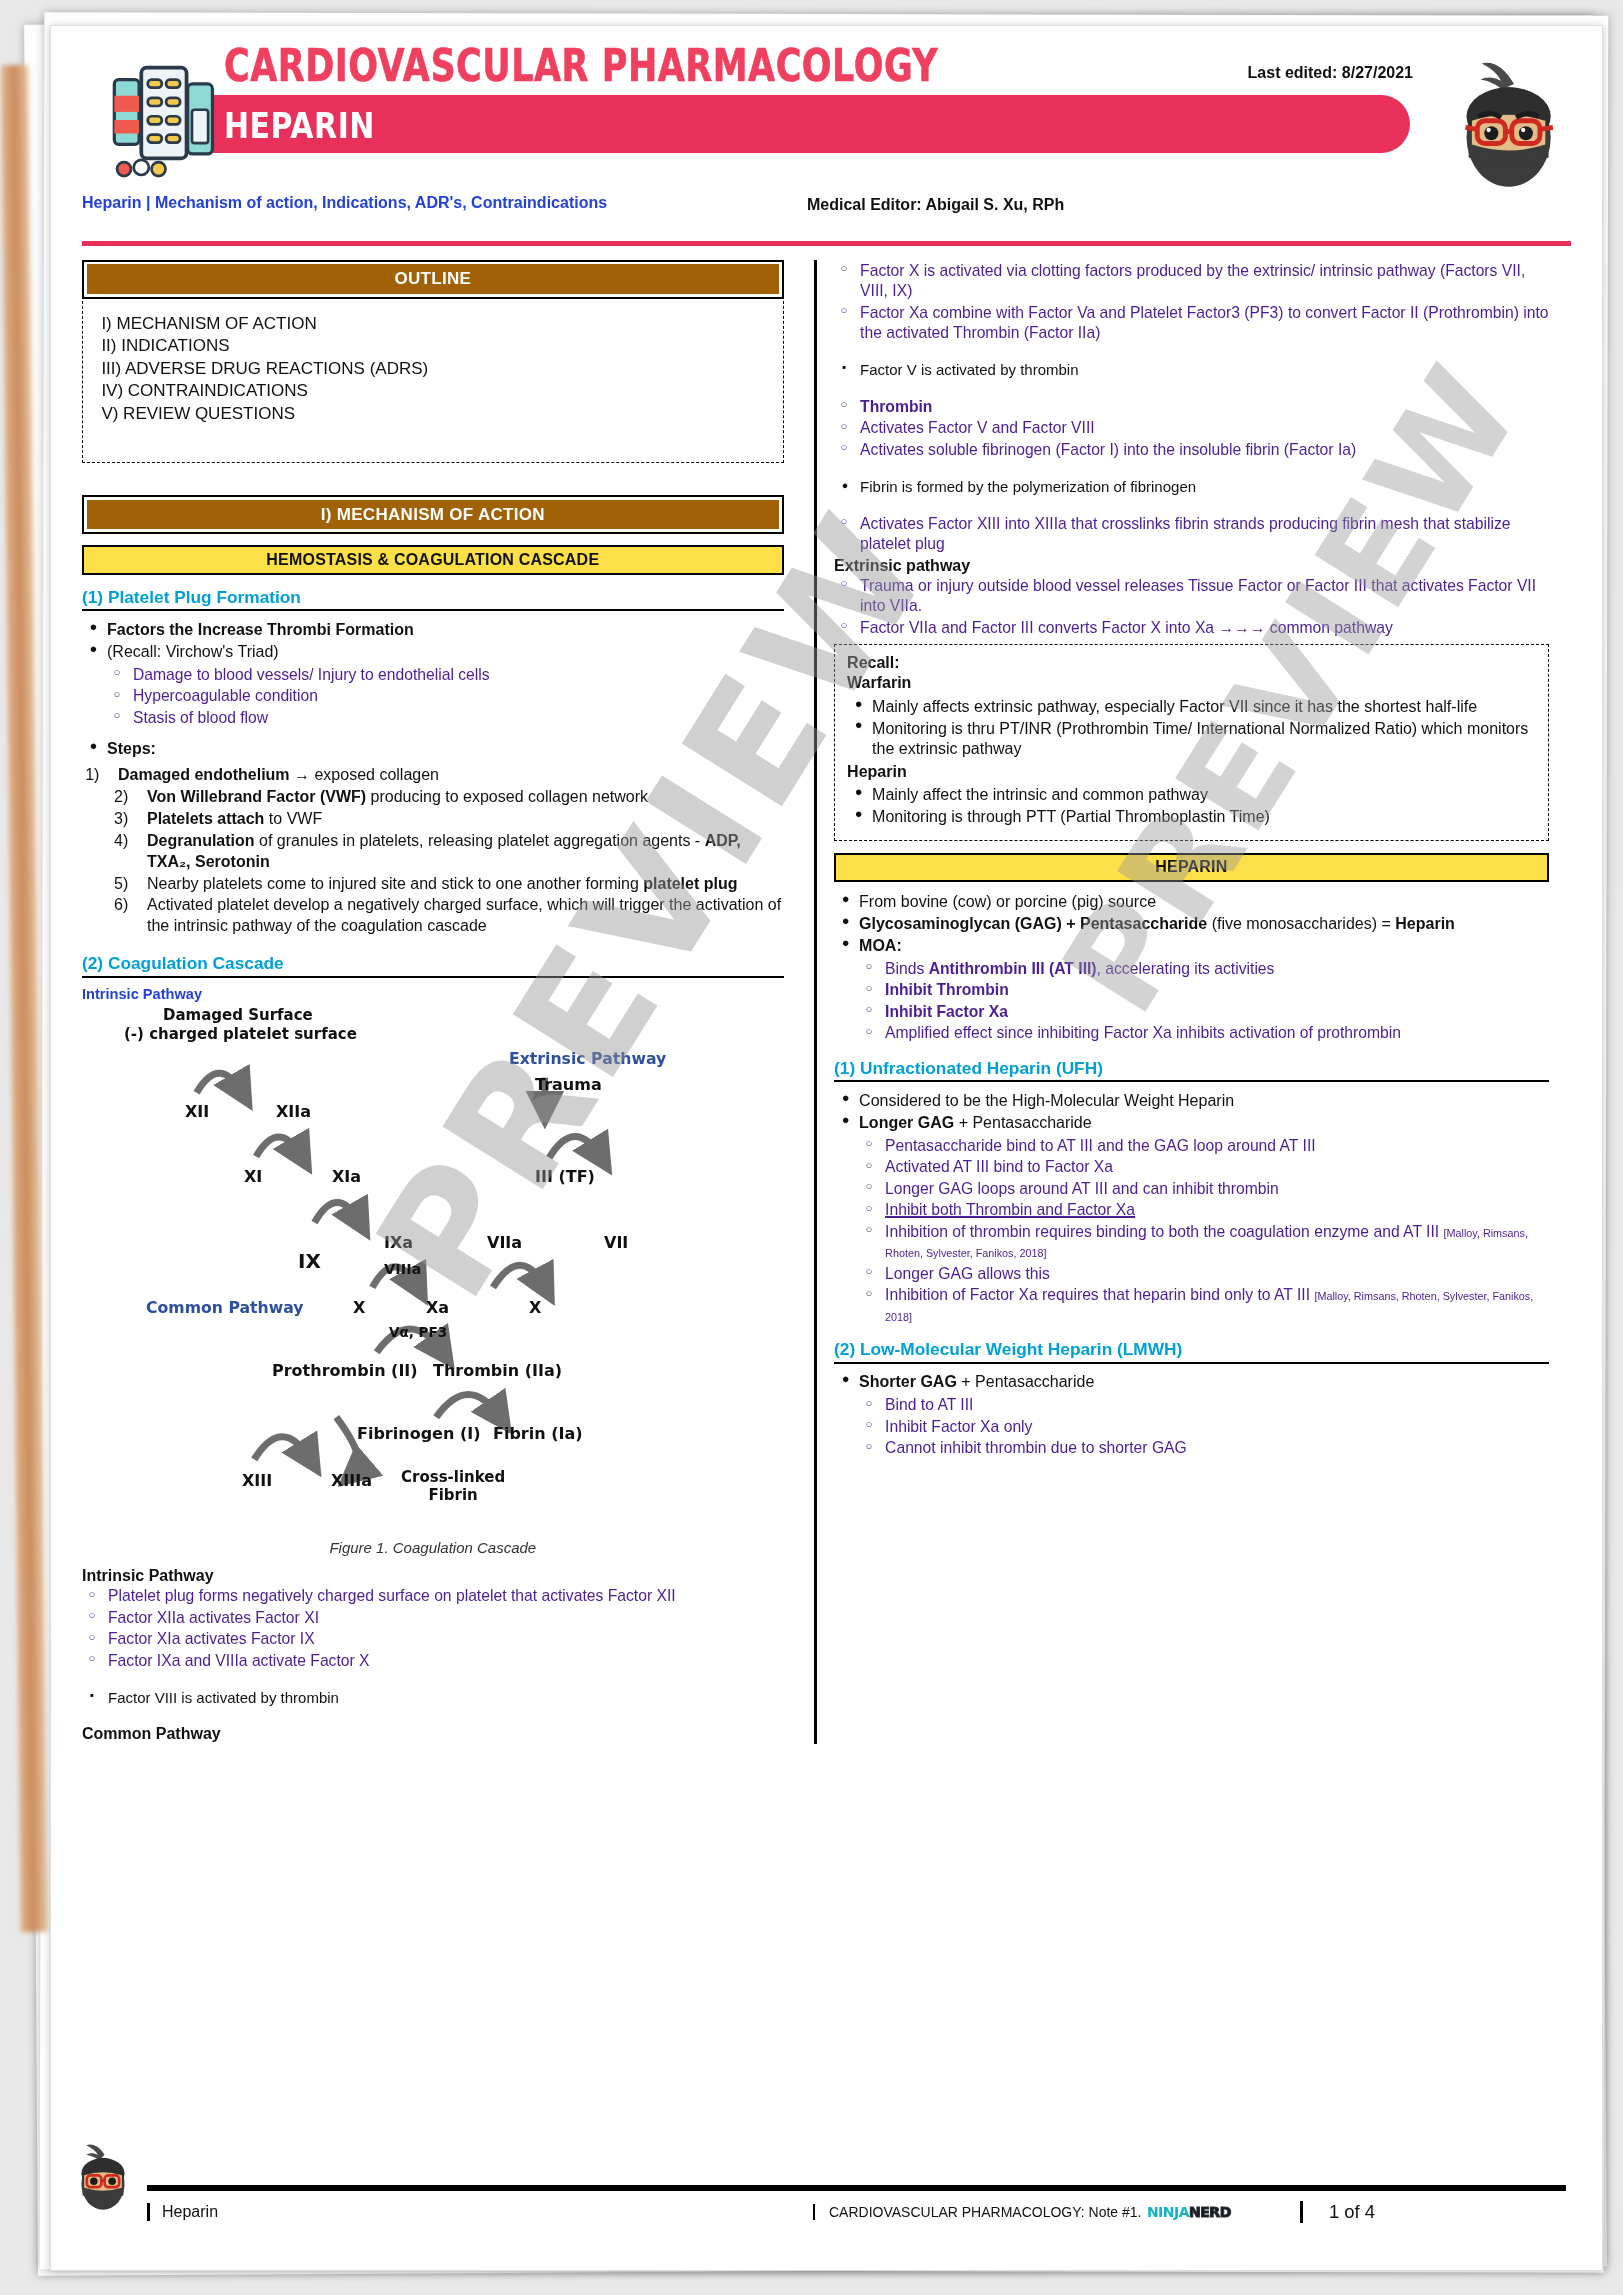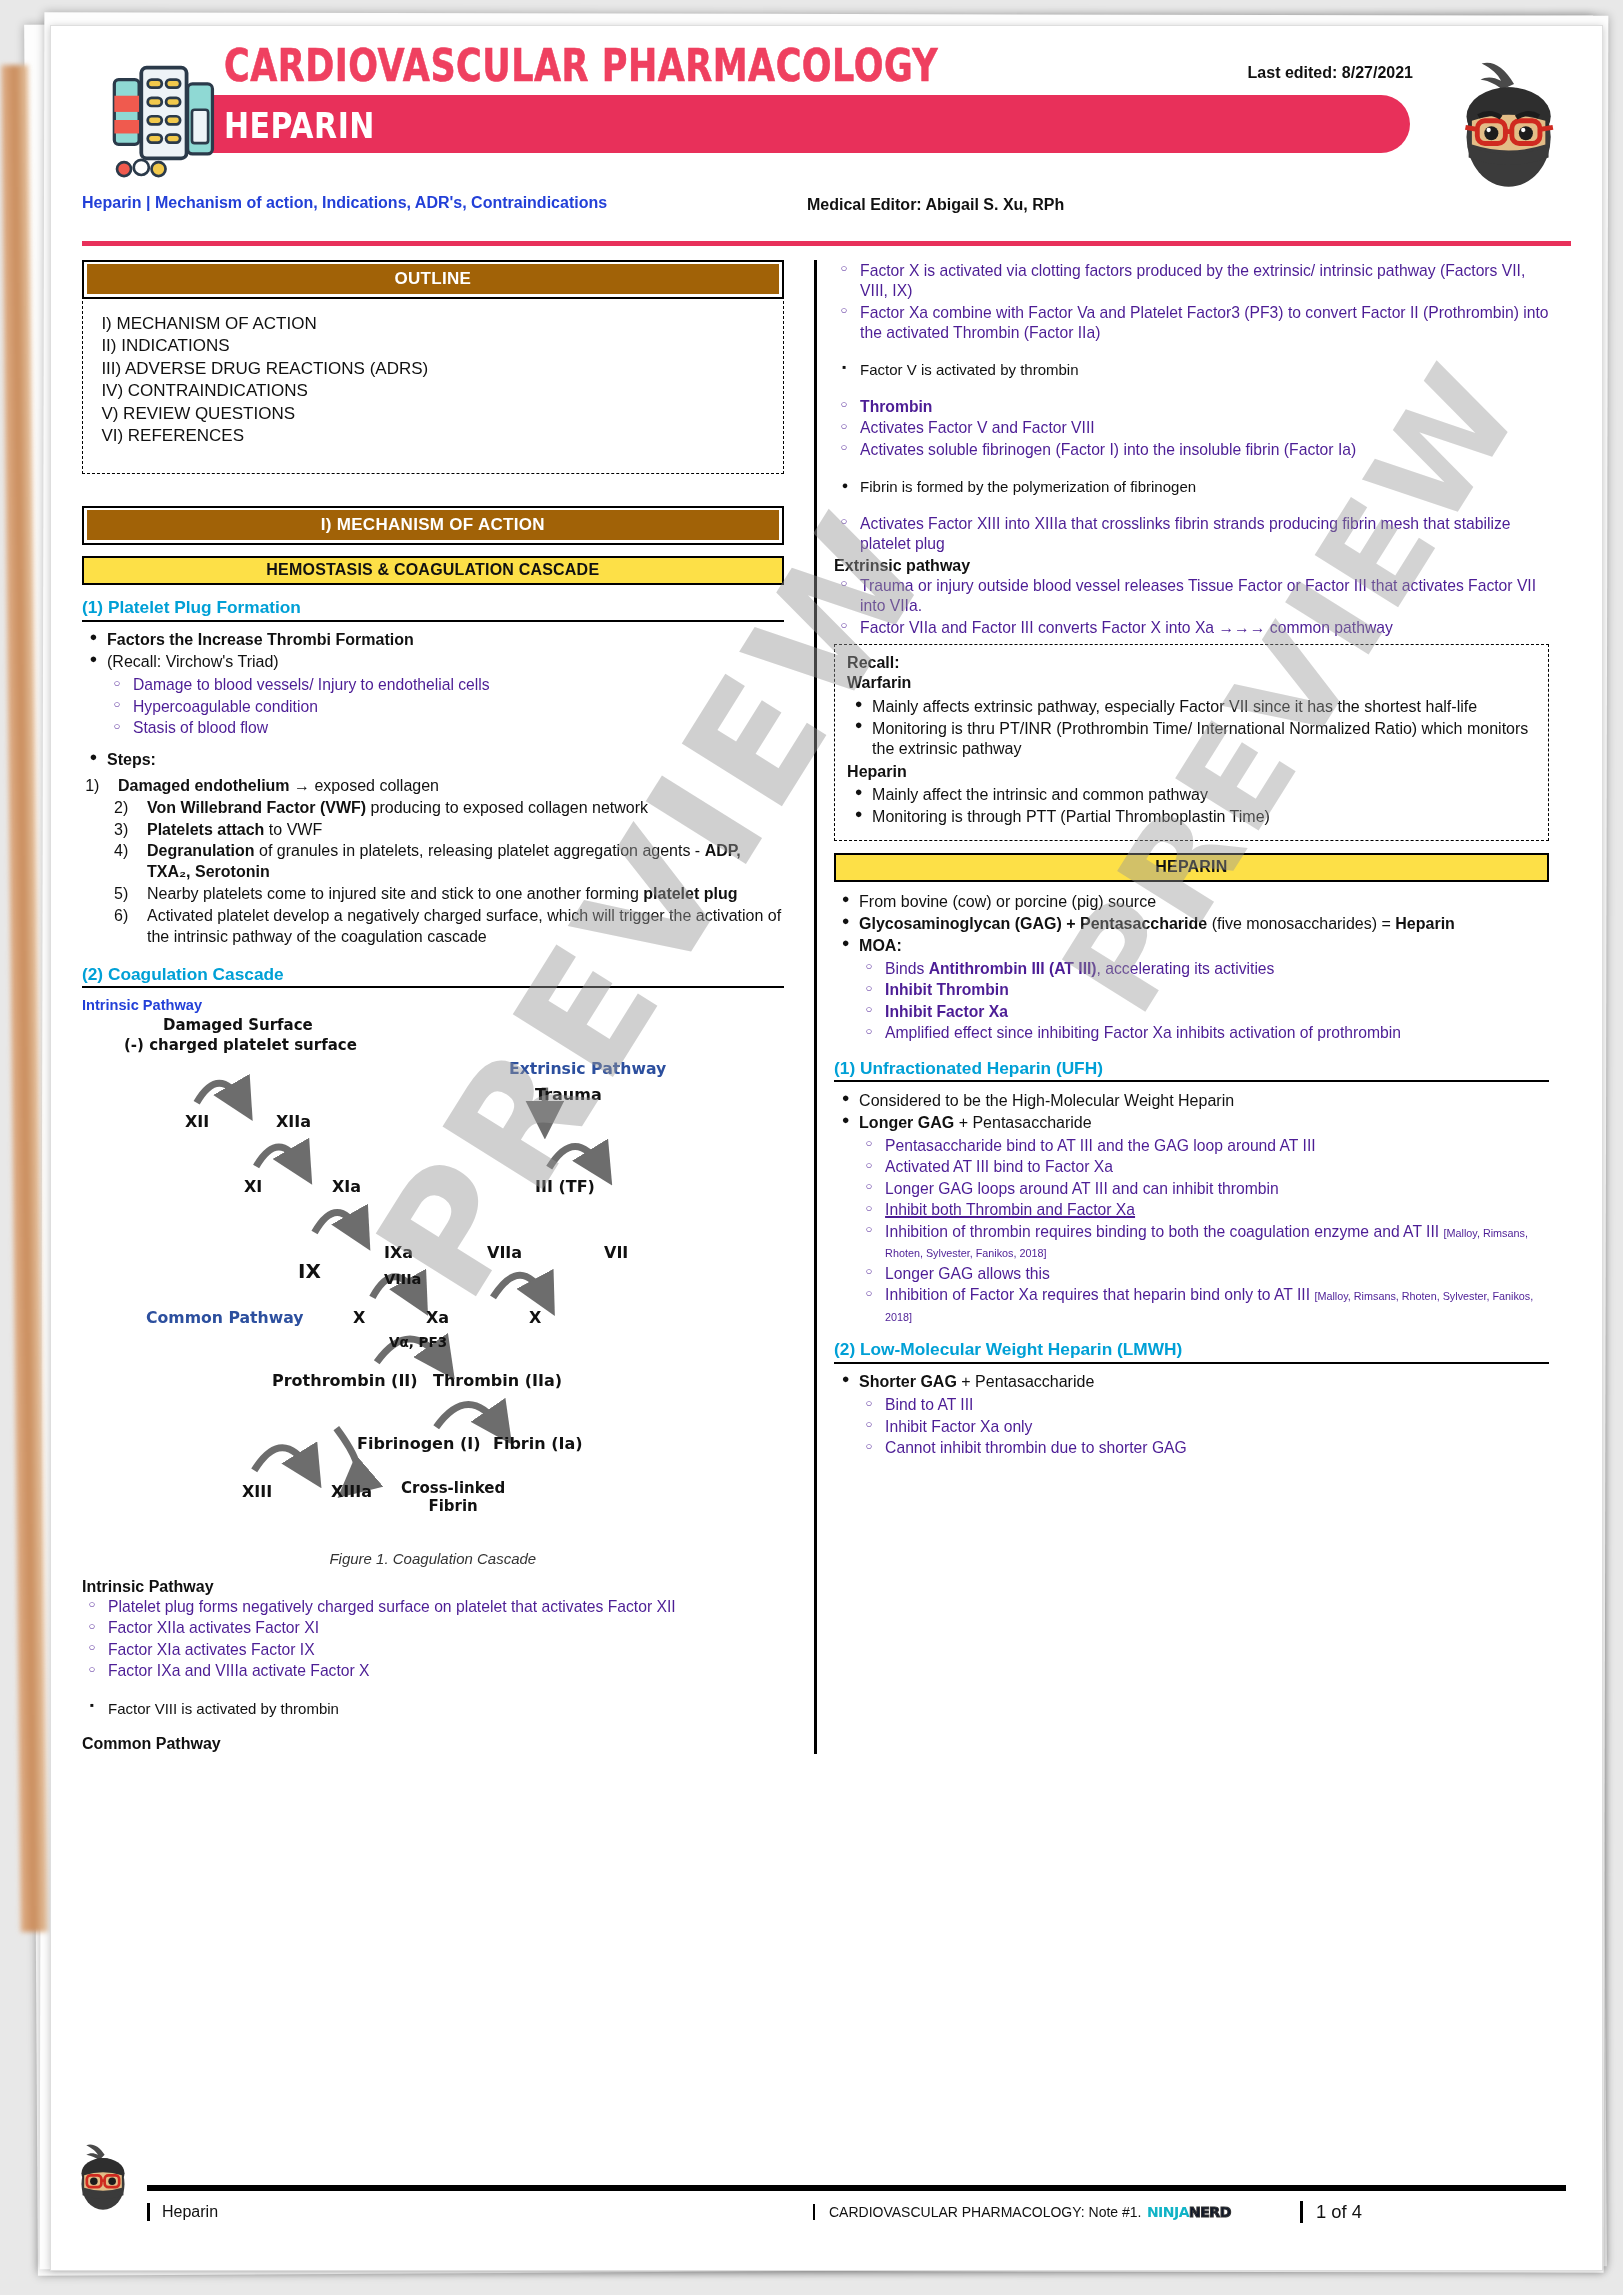--- a/index.html
+++ b/index.html
@@ -178,21 +178,21 @@
   }
 
   
   .footer{
     position:absolute; left:0; bottom:38px; width:100%; padding:0 31px;
   }
   .footer-rule{ height:6.5px; background:#000; margin-left:65px; margin-right:5.4px;}
   .footer-row{ display:flex; align-items:center; height:41px; margin-left:65px; }
   .f-left{ border-left:3.2px solid #000; padding-left:12px; font-size:16px; color:#111; width:666px;}
   .f-mid{ border-left:2.7px solid #000; padding-left:14px; font-size:14px; color:#111; display:flex; align-items:center; gap:5.4px; width:487px;}
-  .f-right{ border-left:3.8px solid #000; padding-left:13px; font-size:18.4px; color:#111;}
+  .f-right{ border-left:3.8px solid #000; padding-left:26px; font-size:18.4px; color:#111;}
   .nn-logo{ font-family:"DejaVu Sans",sans-serif; font-weight:bold; font-size:14px; letter-spacing:-0.5px;}
   .nn-ninja{ color:#11b3c6; }
   .nn-nerd{ color:#0f172a;margin-top:12px; -webkit-text-stroke:1.1px #333; }
   .footer-ninja{ position:absolute; left:21.6px; bottom:19.5px; width:60px; height:70px;}
 </style>
 </head>
 <body>
 
 <div class="paper-stack-3"></div>
 <div class="paper-stack-2"></div>
@@ -265,21 +265,20 @@
 
       <div class="banner-outer">
         <div class="banner-inner">OUTLINE</div>
       </div>
       <div class="outline-box">
         <div>I) MECHANISM OF ACTION</div>
         <div>II) INDICATIONS</div>
         <div>III) ADVERSE DRUG REACTIONS (ADRS)</div>
         <div>IV) CONTRAINDICATIONS</div>
         <div>V) REVIEW QUESTIONS</div>
-        <div>VI) REFERENCES</div>
       </div>
 
       <div style="height:32px"></div>
 
       <div class="banner-outer">
         <div class="banner-inner">I)  MECHANISM OF ACTION</div>
       </div>
 
       <div style="height:8.7px"></div>
       <div class="banner-pink">HEMOSTASIS &amp; COAGULATION CASCADE</div>

